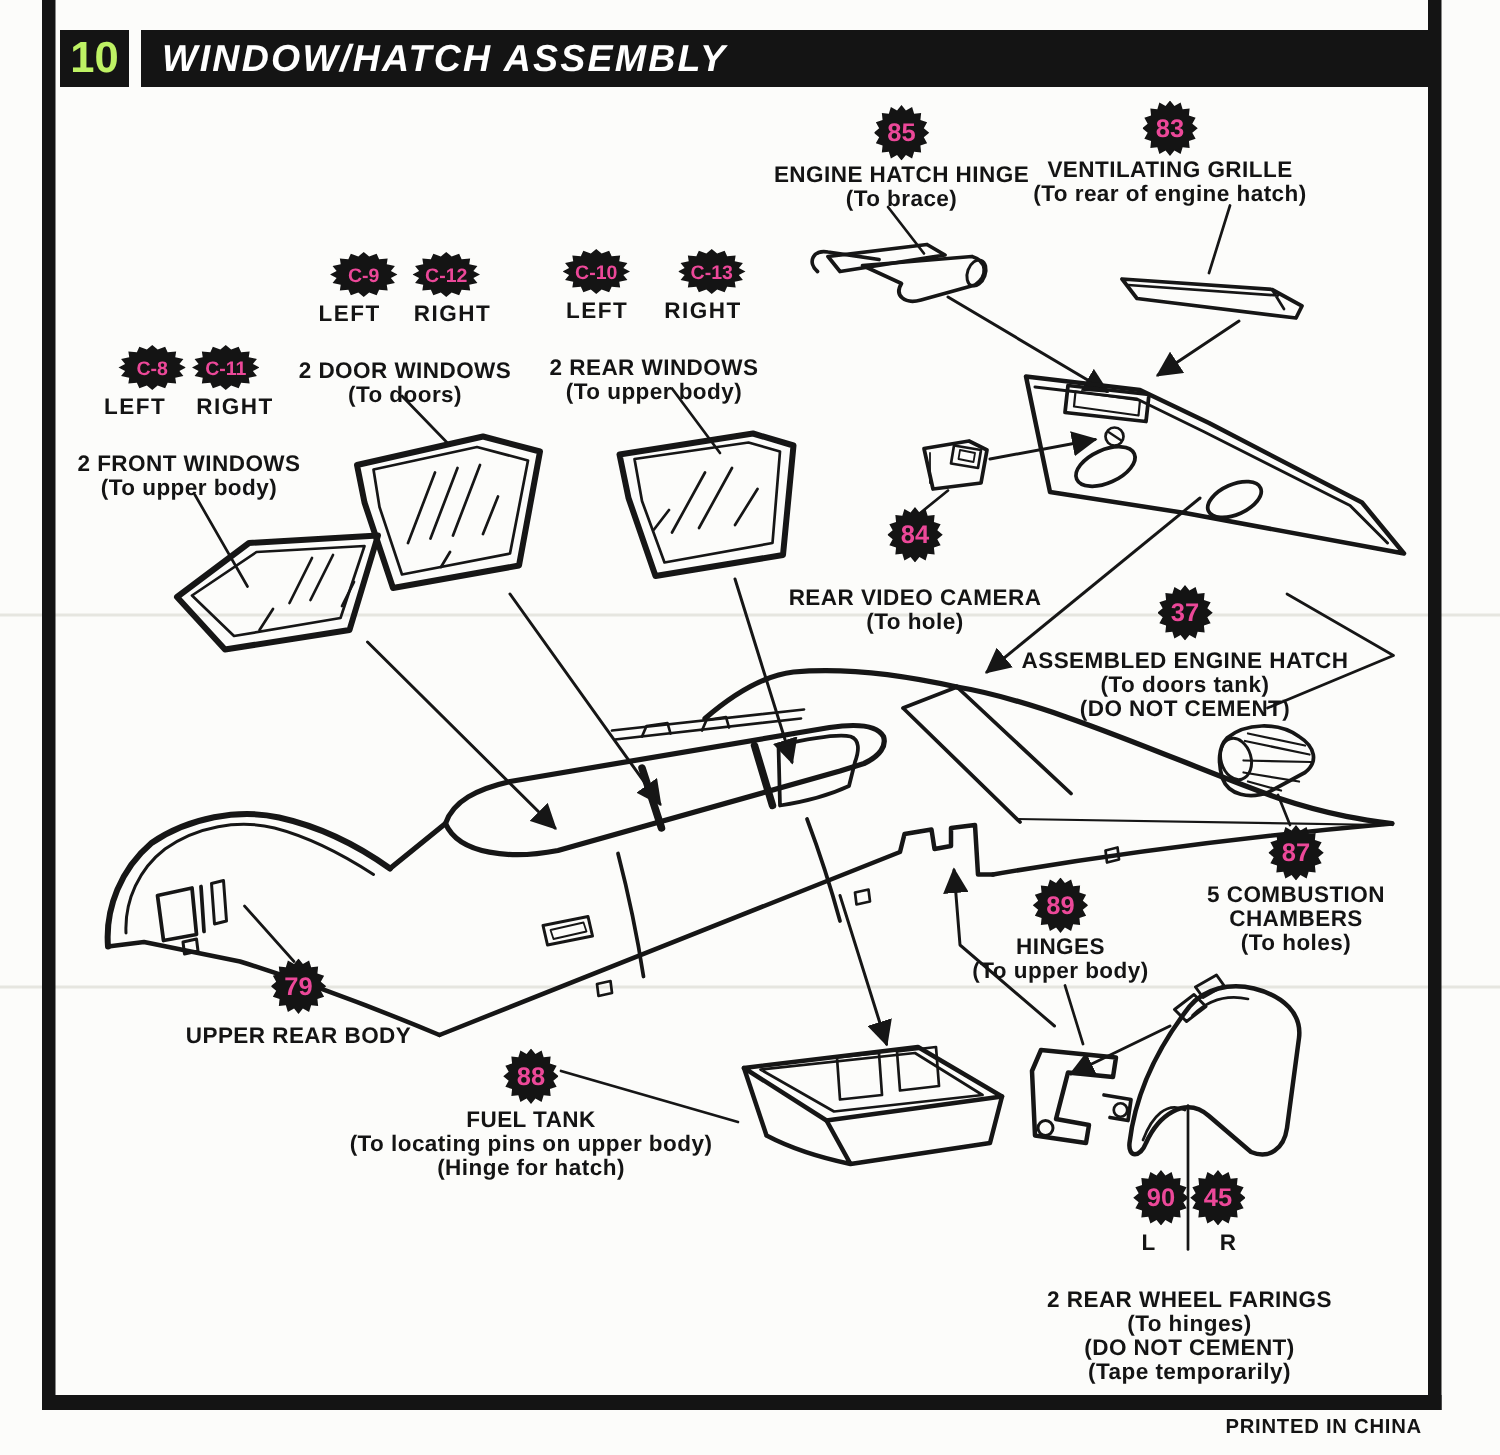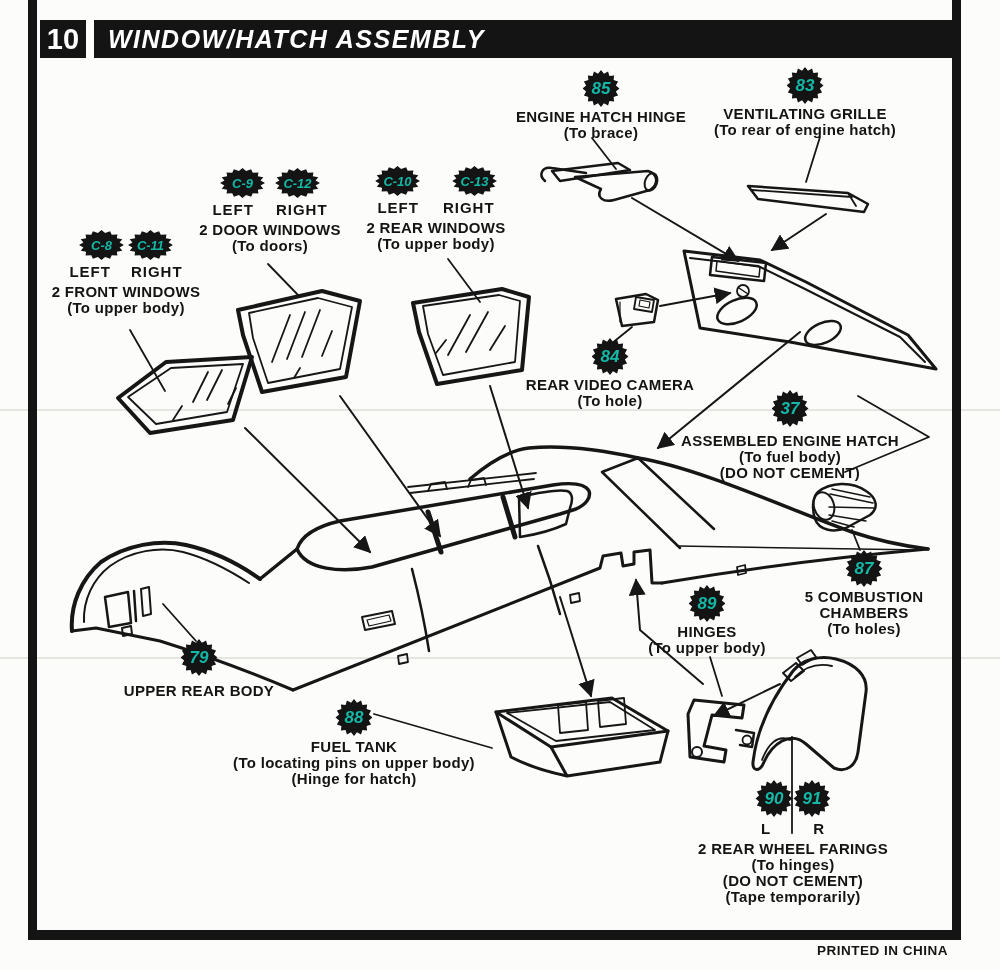--- a/index.html
+++ b/index.html
@@ -5,44 +5,43 @@
   html,body{margin:0;padding:0;background:#efefec;}
   .page{
     position:relative;width:1000px;height:970px;margin:0 auto;
     background:#fcfcfa;overflow:hidden;
     font-family:"Liberation Sans","DejaVu Sans",sans-serif;color:#141414;
   }
   .fold{position:absolute;left:0;width:100%;height:2px;background:#e6e6e0;}
   .pborder{position:absolute;background:#141414;}
   .stepbox{
     position:absolute;left:40px;top:20px;width:46px;height:38px;background:#141414;
-    color:#ffffff;font-size:29px;font-weight:bold;display:flex;align-items:center;justify-content:center;
+    color:#bef264;font-size:29px;font-weight:bold;display:flex;align-items:center;justify-content:center;
   }
   .titlebar{
     position:absolute;left:94px;top:20px;width:858px;height:38px;background:#141414;
     color:#fff;display:flex;align-items:center;
   }
   .titlebar .t{
     font-size:25px;font-weight:bold;font-style:italic;letter-spacing:1.5px;padding-left:14px;white-space:nowrap;
   }
   svg.art{position:absolute;left:0;top:0;z-index:2;}
   .labels{position:absolute;left:0;top:0;width:100%;height:100%;z-index:3;}
   .label-block{position:absolute;transform:translateX(-50%);text-align:center;}
   .badge-row{display:flex;justify-content:center;align-items:center;}
   .burst{
-    background:#141414;color:#14b8a6;font-weight:bold;
+    background:#141414;color:#ec4899;font-weight:bold;
     display:flex;align-items:center;justify-content:center;
     clip-path:polygon(100% 50%,90.2% 58%,96.2% 69.1%,84.1% 72.8%,85.4% 85.4%,72.8% 84.1%,69.1% 96.2%,58% 90.2%,50% 100%,42% 90.2%,30.9% 96.2%,27.2% 84.1%,14.6% 85.4%,15.9% 72.8%,3.8% 69.1%,9.8% 58%,0% 50%,9.8% 42%,3.8% 30.9%,15.9% 27.2%,14.6% 14.6%,27.2% 15.9%,30.9% 3.8%,42% 9.8%,50% 0%,58% 9.8%,69.1% 3.8%,72.8% 15.9%,85.4% 14.6%,84.1% 27.2%,96.2% 30.9%,90.2% 42%);
-    font-style:italic;
   }
   .cbadge{width:45px;height:30px;font-size:13px;letter-spacing:0;}
   .nbadge{width:37px;height:37px;font-size:17px;}
   .lr-row{display:flex;justify-content:center;font-size:15px;font-weight:bold;letter-spacing:1px;margin-top:3px;}
   .lbl{font-size:15px;font-weight:bold;letter-spacing:0.3px;line-height:16px;white-space:nowrap;}
-  .lbl.first{margin-top:4px;}
+  .lbl.first{margin-top:22px;}
   .printed{position:absolute;top:943px;right:52px;font-size:13.5px;font-weight:bold;letter-spacing:0.5px;}
 </style>
 </head>
 <body>
 
 <div class="page">
 
   <div class="fold" style="top:409px"></div>
   <div class="fold" style="top:657px"></div>
 
@@ -232,42 +231,42 @@
     </div>
 
     <div class="label-block" style="left:601px;top:70px">
       <div class="badge-row">
           <span class="burst nbadge">85</span>
         </div>
       <div class="lbl" style="margin-top:2px">ENGINE HATCH HINGE</div>
       <div class="lbl">(To brace)</div>
     </div>
 
-    <div class="label-block" style="left:805px;top:67px">
+    <div class="label-block" style="left:780px;top:67px">
       <div class="badge-row">
           <span class="burst nbadge">83</span>
         </div>
       <div class="lbl" style="margin-top:2px">VENTILATING GRILLE</div>
       <div class="lbl">(To rear of engine hatch)</div>
     </div>
 
     <div class="label-block" style="left:610px;top:338px">
       <div class="badge-row">
           <span class="burst nbadge">84</span>
         </div>
-      <div class="lbl" style="margin-top:2px">REAR VIDEO CAMERA</div>
+      <div class="lbl" style="margin-top:16px">REAR VIDEO CAMERA</div>
       <div class="lbl">(To hole)</div>
     </div>
 
     <div class="label-block" style="left:790px;top:390px">
       <div class="badge-row">
           <span class="burst nbadge">37</span>
         </div>
       <div class="lbl" style="margin-top:6px">ASSEMBLED ENGINE HATCH</div>
-      <div class="lbl">(To fuel body)</div>
+      <div class="lbl">(To doors tank)</div>
       <div class="lbl">(DO NOT CEMENT)</div>
     </div>
 
     <div class="label-block" style="left:864px;top:550px">
       <div class="badge-row">
           <span class="burst nbadge">87</span>
         </div>
       <div class="lbl" style="margin-top:2px">5 COMBUSTION</div>
       <div class="lbl">CHAMBERS</div>
       <div class="lbl">(To holes)</div>
@@ -293,21 +292,21 @@
           <span class="burst nbadge">88</span>
         </div>
       <div class="lbl" style="margin-top:3px">FUEL TANK</div>
       <div class="lbl">(To locating pins on upper body)</div>
       <div class="lbl">(Hinge for hatch)</div>
     </div>
 
     <div class="label-block" style="left:793px;top:780px">
       <div class="badge-row" style="gap:1px">
         <span class="burst nbadge">90</span>
-        <span class="burst nbadge">91</span>
+        <span class="burst nbadge">45</span>
       </div>
       <div class="lr-row" style="gap:42px">
         <span>L</span>
         <span>R</span>
       </div>
       <div class="lbl first">2 REAR WHEEL FARINGS</div>
       <div class="lbl">(To hinges)</div>
       <div class="lbl">(DO NOT CEMENT)</div>
       <div class="lbl">(Tape temporarily)</div>
     </div>

